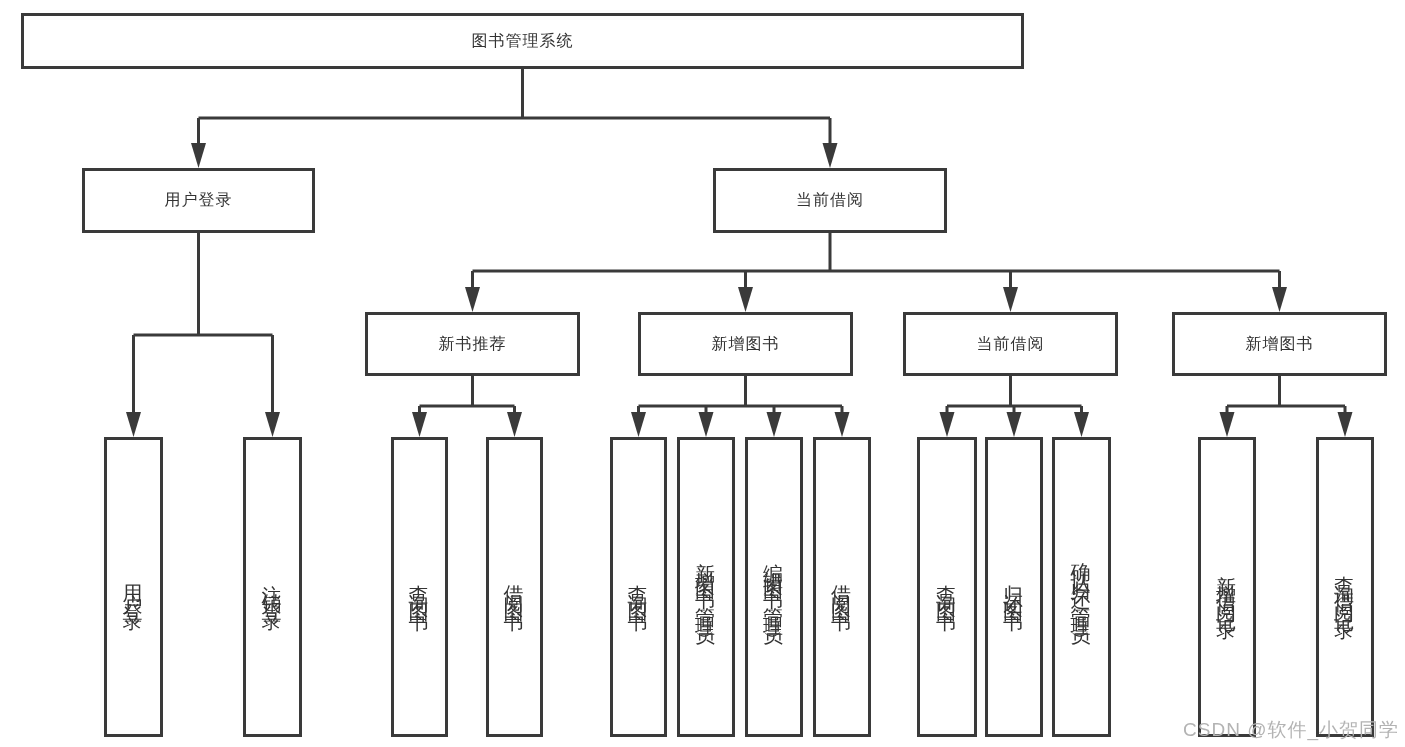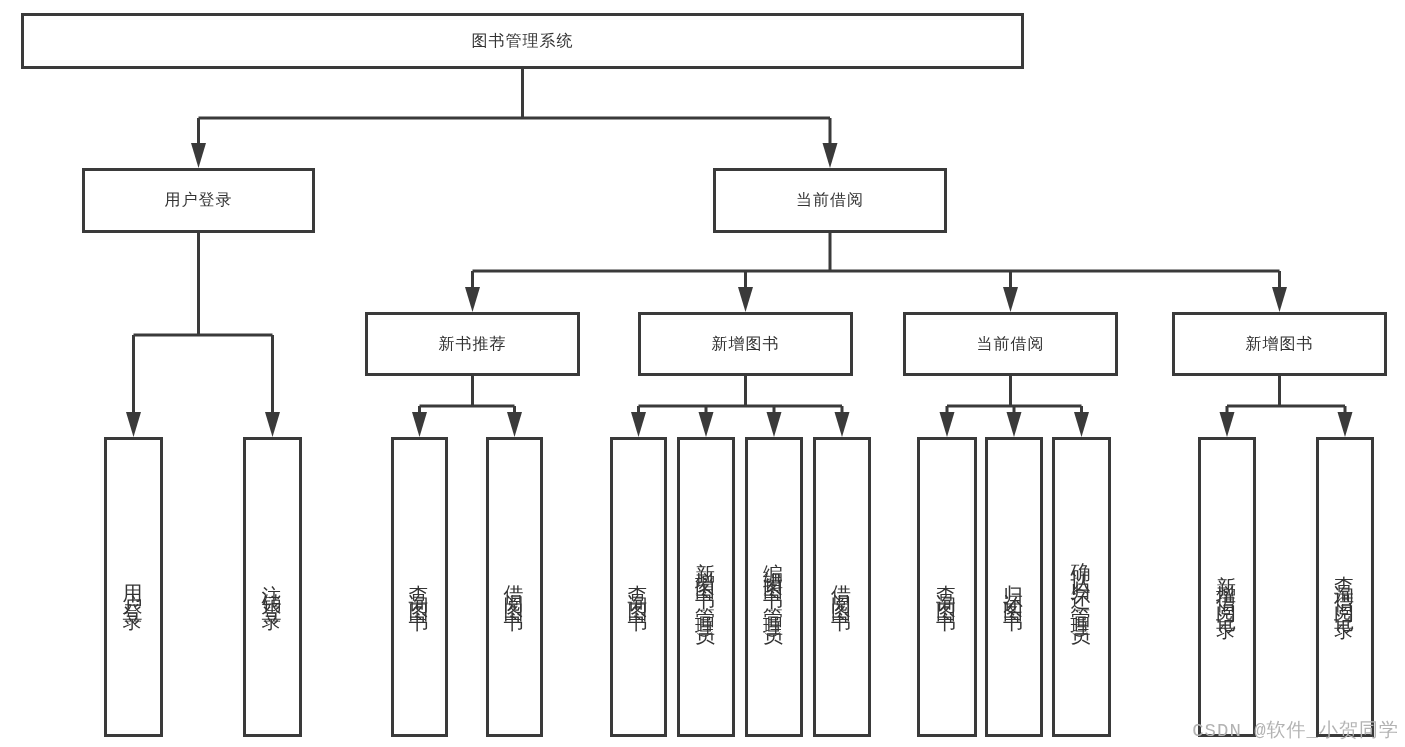--- a/index.html
+++ b/index.html
@@ -13,21 +13,21 @@
   .node{
     position:absolute;box-sizing:border-box;border:3px solid var(--line,#3a3a3a);
     background:#ffffff;display:flex;align-items:center;justify-content:center;
     color:var(--text,#333333);font-size:16px;z-index:1;letter-spacing:1px;
   }
   .node.v{
     writing-mode:vertical-rl;letter-spacing:9px;font-size:20px;
   }
   .watermark{
     position:absolute;right:6px;bottom:4px;z-index:5;
-    font-size:19px;color:var(--wm,#b3b3b3);letter-spacing:1px;white-space:nowrap;font-family:Liberation Mono, monospace;
+    font-size:19px;color:var(--wm,#b3b3b3);letter-spacing:1px;white-space:nowrap;
   }
 </style>
 </head>
 <body>
 
 <div class="canvas">
 
   <svg class="connectors" width="1405" height="747" viewBox="0 0 1405 747">
     <path class="ln" d="
       M522.5 69 V118 M198.5 118 H830 M198.5 118 V145 M830 118 V145

